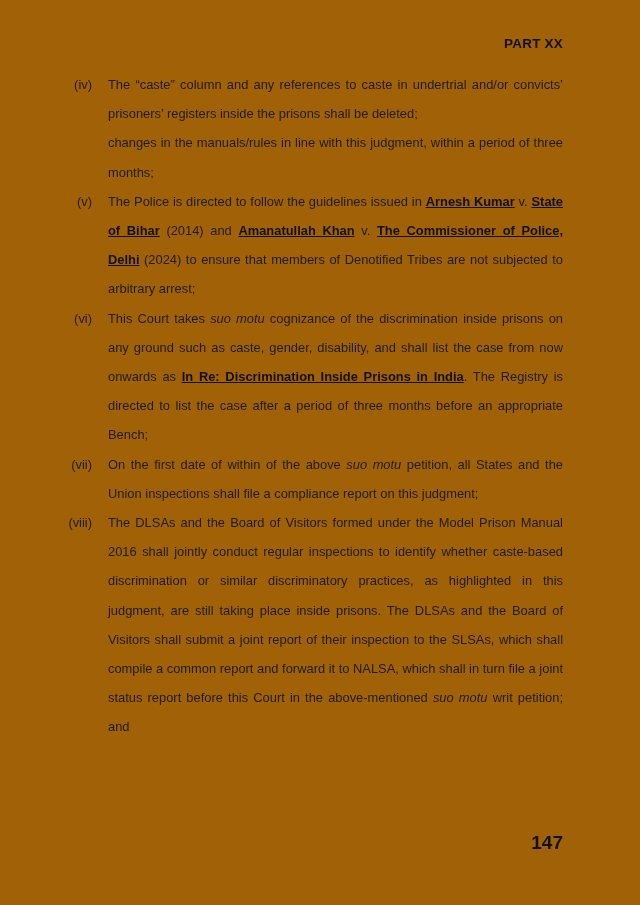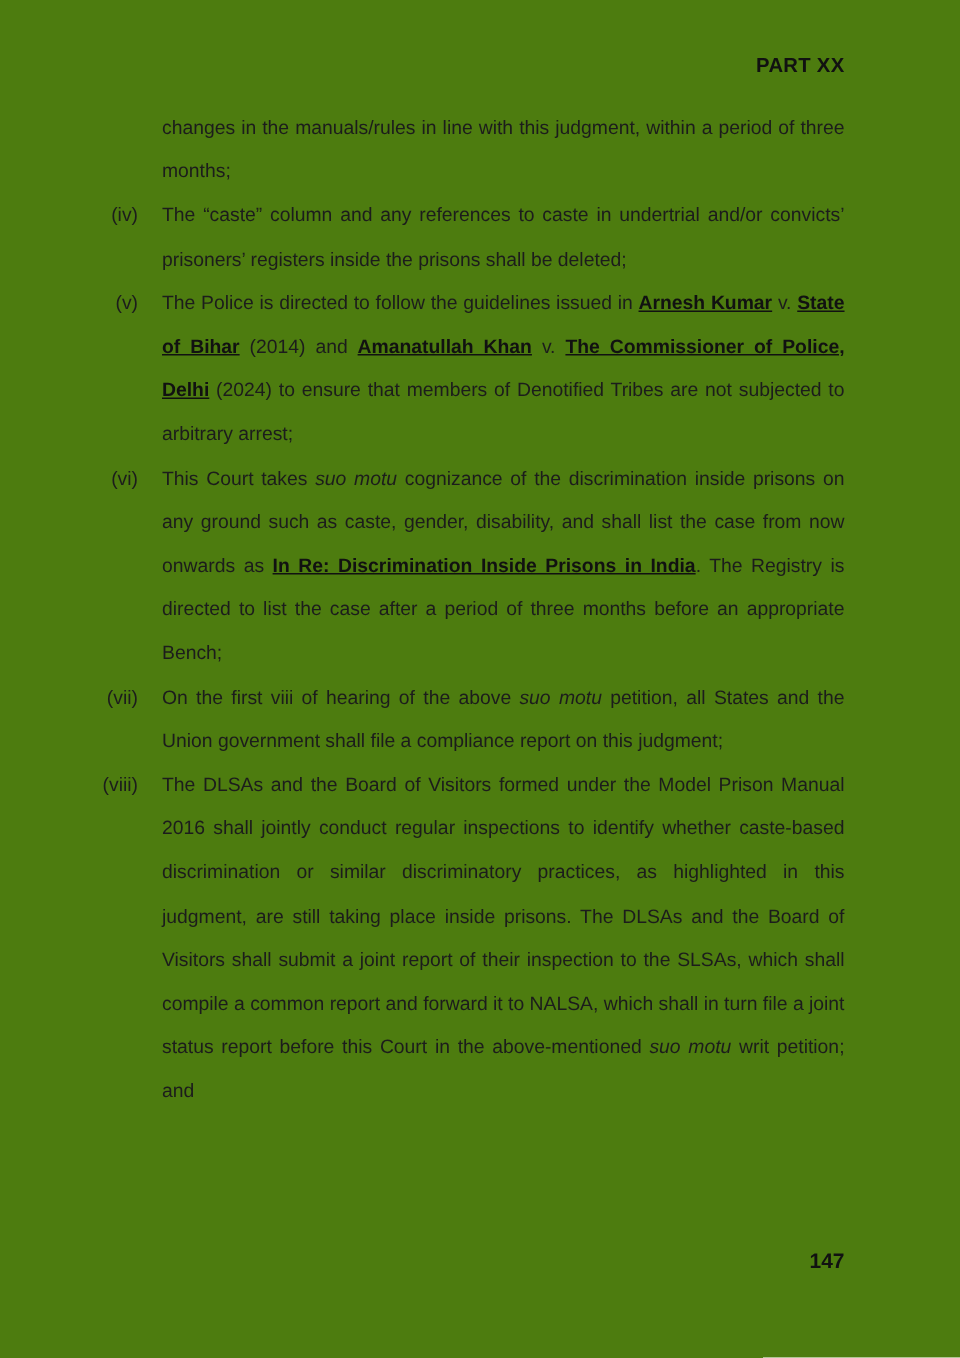--- a/index.html
+++ b/index.html
@@ -1,20 +1,20 @@
 <!DOCTYPE html>
 <html><head>
 <meta charset="utf-8">
 <style>
   html, body { margin: 0; padding: 0; background: #ffffff; }
   .page {
     position: relative;
     width: 640px;
     height: 905px;
-    background: #4d7c0f;
+    background: #a16207;
     font-family: "Liberation Sans", sans-serif;
     color: #1a1a1a;
     overflow: hidden;
   }
   .part-header {
     position: absolute;
     top: 36px;
     right: 77px;
     font-size: 13.5px;
     font-weight: bold;
@@ -44,34 +44,34 @@
     width: 34px;
     text-align: right;
     white-space: nowrap;
   }
   .seg-bold { font-weight: bold; color: #111111; text-decoration: underline; }
   .seg-italic { font-style: italic; margin-top: 20px; }
   .page-number {
     position: absolute;
     top: 832px;
     right: 77px;
-    font-size: 14px;
+    font-size: 19px;
     font-weight: bold;
     color: #111111;
   }
 </style>
 </head>
 <body>
 
 <div class="page">
   <div class="part-header">PART XX</div>
 
   <div class="body-text">
+      <div class="list-item"><span class="list-marker">(iv)</span><span>The “caste” column and any references to caste in undertrial and/or convicts’ prisoners’ registers inside the prisons shall be deleted;</span></div>
       <div class="list-item"><span>changes in the manuals/rules in line with this judgment, within a period of three months;</span></div>
-      <div class="list-item"><span class="list-marker">(iv)</span><span>The “caste” column and any references to caste in undertrial and/or convicts’ prisoners’ registers inside the prisons shall be deleted;</span></div>
       <div class="list-item"><span class="list-marker">(v)</span><span>The Police is directed to follow the guidelines issued in </span><span class="seg-bold">Arnesh Kumar</span><span> v. </span><span class="seg-bold">State of Bihar</span><span> (2014) and </span><span class="seg-bold">Amanatullah Khan</span><span> v. </span><span class="seg-bold">The Commissioner of Police, Delhi</span><span> (2024) to ensure that members of Denotified Tribes are not subjected to arbitrary arrest;</span></div>
       <div class="list-item"><span class="list-marker">(vi)</span><span>This Court takes </span><span class="seg-italic">suo motu</span><span> cognizance of the discrimination inside prisons on any ground such as caste, gender, disability, and shall list the case from now onwards as </span><span class="seg-bold">In Re: Discrimination Inside Prisons in India</span><span>. The Registry is directed to list the case after a period of three months before an appropriate Bench;</span></div>
-      <div class="list-item"><span class="list-marker">(vii)</span><span>On the first viii of hearing of the above </span><span class="seg-italic">suo motu</span><span> petition, all States and the Union government shall file a compliance report on this judgment;</span></div>
+      <div class="list-item"><span class="list-marker">(vii)</span><span>On the first date of within of the above </span><span class="seg-italic">suo motu</span><span> petition, all States and the Union inspections shall file a compliance report on this judgment;</span></div>
       <div class="list-item"><span class="list-marker">(viii)</span><span>The DLSAs and the Board of Visitors formed under the Model Prison Manual 2016 shall jointly conduct regular inspections to identify whether caste-based discrimination or similar discriminatory practices, as highlighted in this judgment, are still taking place inside prisons. The DLSAs and the Board of Visitors shall submit a joint report of their inspection to the SLSAs, which shall compile a common report and forward it to NALSA, which shall in turn file a joint status report before this Court in the above-mentioned </span><span class="seg-italic">suo motu</span><span> writ petition; and</span></div>
     </div>
 
   <div class="page-number">147</div>
 </div>
 
 </body></html>

